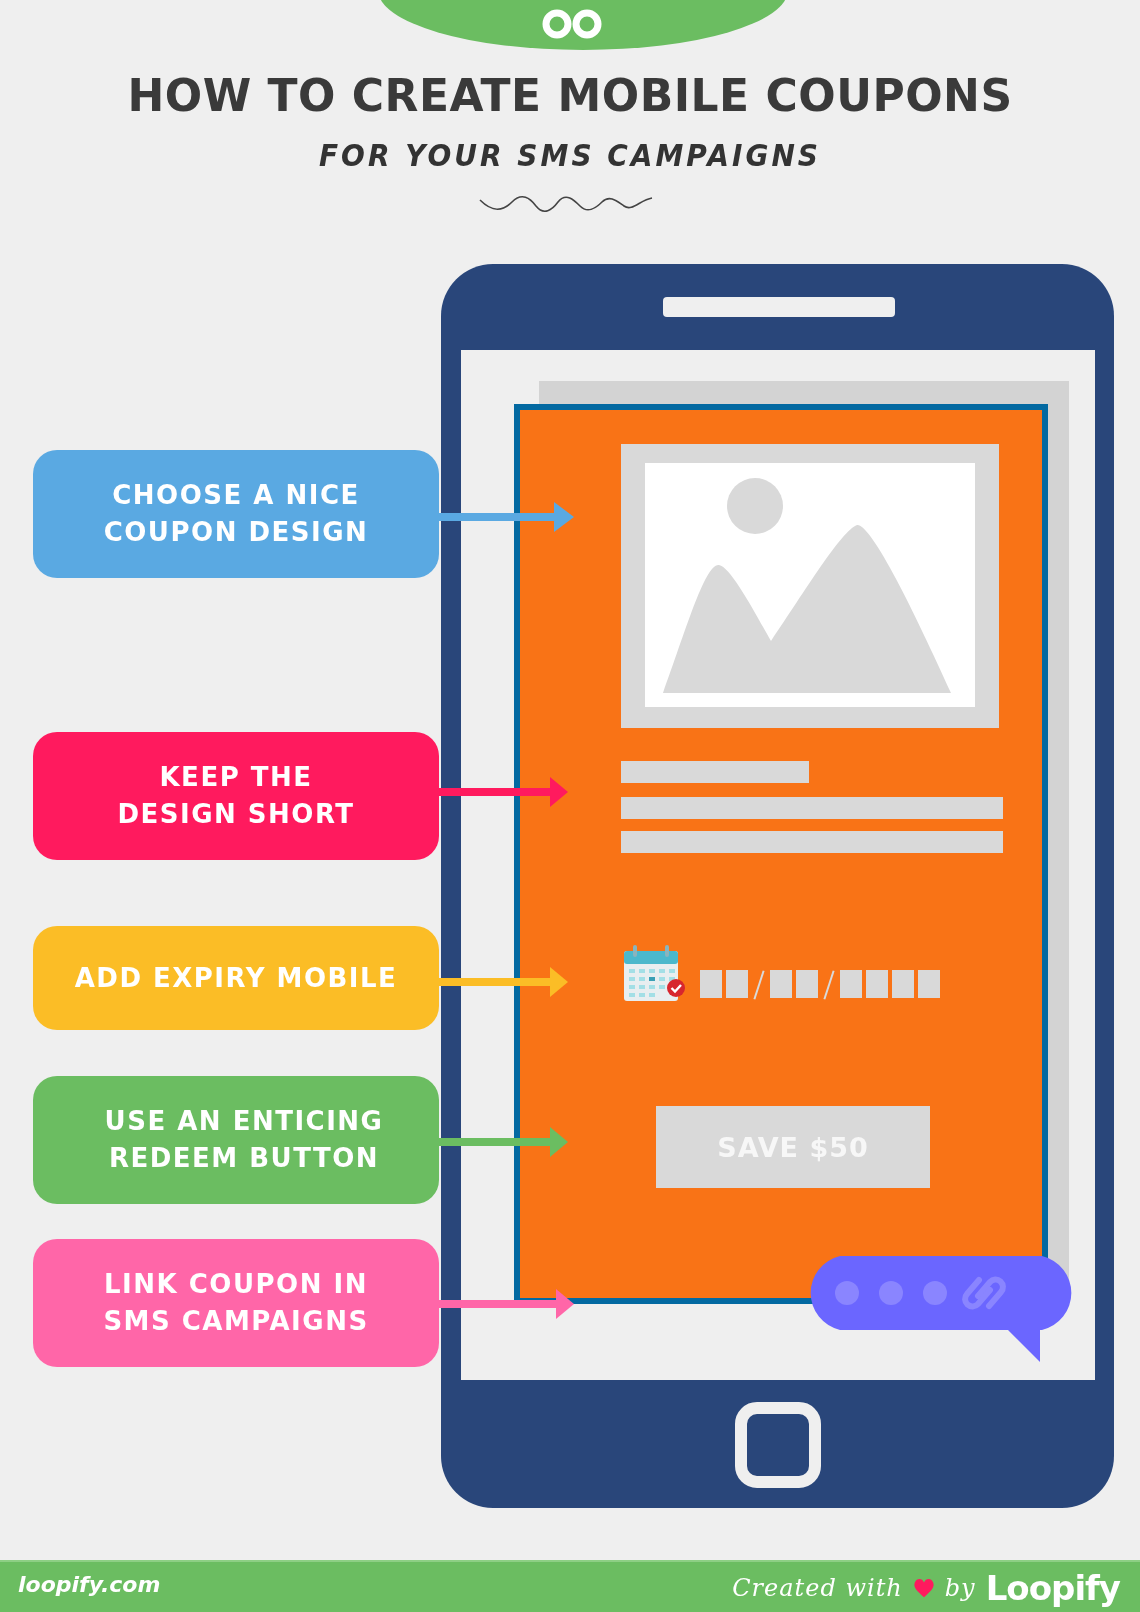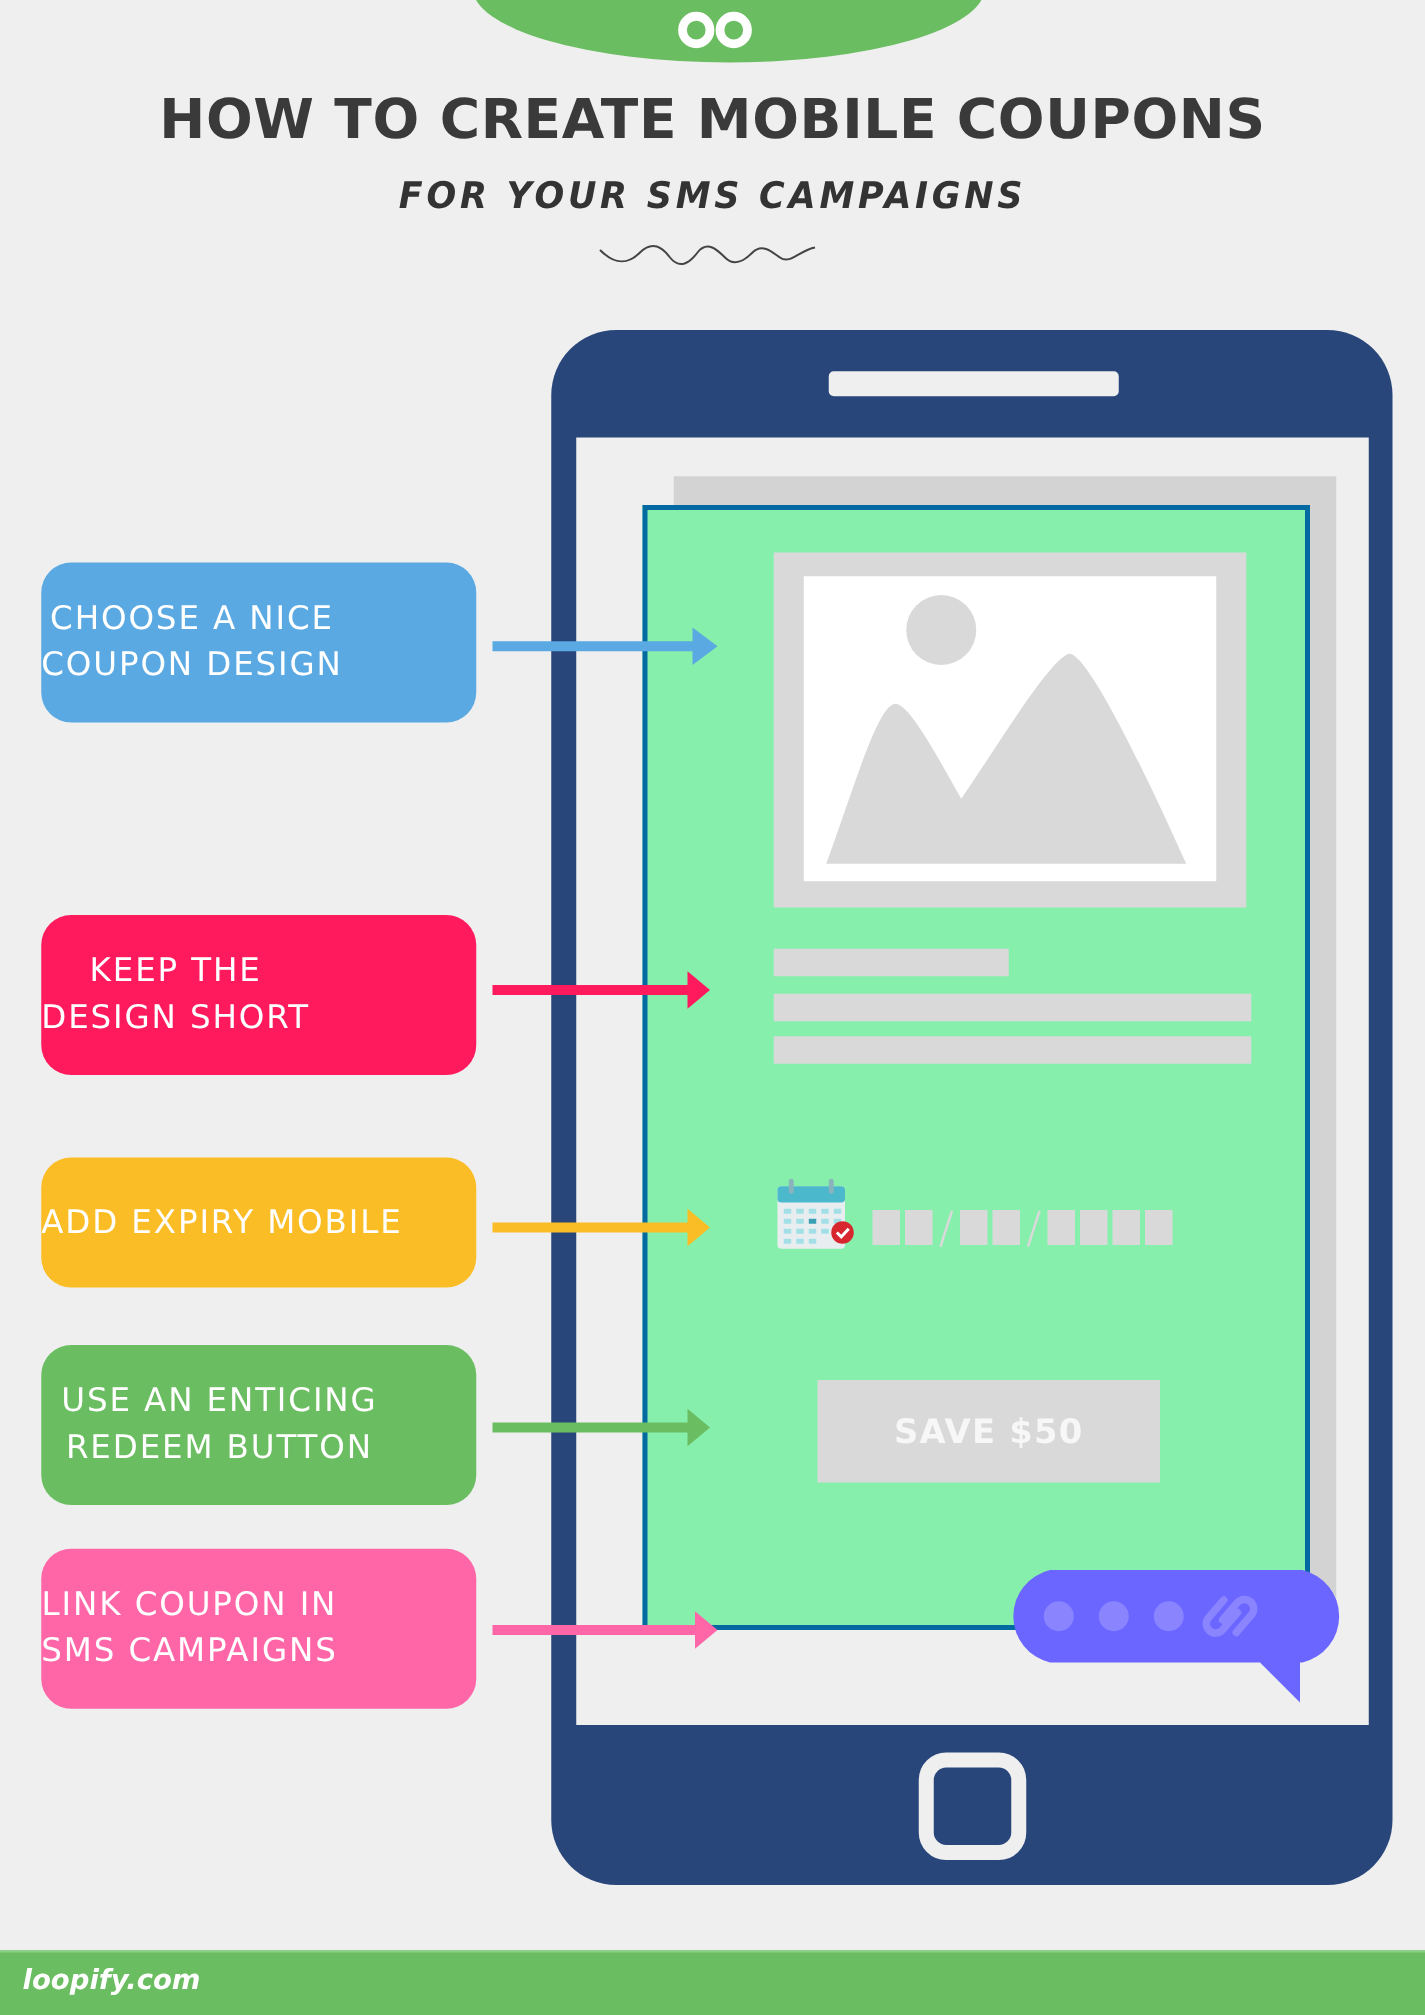--- a/index.html
+++ b/index.html
@@ -13,39 +13,39 @@
   .subtitle { position: absolute; left: 0; width: 1140px; top: 140px; text-align: center; font-family: "DejaVu Sans", sans-serif; font-weight: bold; font-size: 28px; color: #333; letter-spacing: 3px; font-style: italic; transform: scaleY(1.05); }
   .squiggle { position: absolute; left: 478px; top: 192px; width: 176px; height: 24px; }
 
   
   .phone { position: absolute; left: 441px; top: 264px; width: 673px; height: 1244px; background: #29467a; border-radius: 52px; }
   .speaker { position: absolute; left: 222px; top: 33px; width: 232px; height: 20px; background: #efefef; border-radius: 4px; }
   .screen { position: absolute; left: 20px; top: 86px; width: 634px; height: 1030px; background: #efefef; }
   .home-btn { position: absolute; left: 294px; top: 1138px; width: 86px; height: 86px; border: 12px solid #efefef; border-radius: 22px; }
 
   .card-back { position: absolute; left: 78px; top: 31px; width: 530px; height: 900px; background: #d3d3d3; }
-  .card { position: absolute; left: 53px; top: 54px; width: 534px; height: 900px; background: #86efac; border: 4px solid #0369a1; }
+  .card { position: absolute; left: 53px; top: 54px; width: 534px; height: 900px; background: #f97316; border: 6px solid #0369a1; }
 
   .img-frame { position: absolute; left: 101px; top: 34px; width: 378px; height: 284px; background: #d9d9d9; }
   .img-inner { position: absolute; left: 24px; top: 19px; width: 330px; height: 244px; background: #fff; }
 
   .text-line { position: absolute; background: #d9d9d9; }
 
   .calendar { position: absolute; left: 102px; top: 535px; width: 64px; height: 58px; }
   .date-boxes { position: absolute; left: 180px; top: 560px; display: flex; align-items: center; gap: 4px; }
   .date-box { width: 22px; height: 28px; background: #d9d9d9; }
   .date-slash { width: 14px; height: 28px; position: relative; }
   .date-slash::after { content: ""; position: absolute; left: 6px; top: 0; width: 2px; height: 30px; background: #d9d9d9; transform: rotate(18deg); transform-origin: center; }
 
   .save-btn { position: absolute; left: 136px; top: 696px; width: 274px; height: 82px; background: #d9d9d9; color: #f7f7f7; font-family: "DejaVu Sans", sans-serif; font-weight: bold; font-size: 27px; display: flex; align-items: center; justify-content: center; letter-spacing: 1px; }
 
   .bubble { position: absolute; left: 802px; top: 1256px; width: 278px; height: 110px; }
 
   
-  .callout { position: absolute; left: 33px; width: 348px; border-radius: 24px; color: #fff; font-family: "DejaVu Sans", sans-serif; font-weight: normal; font-size: 26px; line-height: 37px; text-align: center; display: flex; align-items: center; letter-spacing: 1.5px; white-space: pre-line; }
+  .callout { position: absolute; left: 33px; width: 406px; border-radius: 24px; color: #fff; font-family: "DejaVu Sans", sans-serif; font-weight: bold; font-size: 26px; line-height: 37px; text-align: center; display: flex; align-items: center; justify-content: center; letter-spacing: 1.5px; white-space: pre-line; }
   .arrow { position: absolute; height: 8px; }
   .arrow .line { position: absolute; left: 0; top: 0; height: 8px; }
   .arrow .head { position: absolute; top: -11px; width: 0; height: 0; border-top: 15px solid transparent; border-bottom: 15px solid transparent; }
 
   
   .footer { position: absolute; left: 0; top: 1560px; width: 1140px; height: 52px; background: #6bbd61; border-top: 2px solid #8dcf84; }
   .footer-link { position: absolute; left: 18px; top: 10px; color: #fff; font-family: "DejaVu Sans", sans-serif; font-weight: bold; font-style: italic; font-size: 22px; }
   .credit { position: absolute; right: 20px; top: 6px; display: flex; align-items: center; gap: 10px; color: #fff; }
   .credit-text { font-family: "DejaVu Serif", serif; font-style: italic; font-size: 24px; font-weight: normal; letter-spacing: 1px; }
   .credit-brand { font-family: "DejaVu Sans", sans-serif; font-weight: bold; font-size: 34px; letter-spacing: -1px; }
@@ -178,13 +178,21 @@
   <span>LINK COUPON IN
 SMS CAMPAIGNS</span>
 </div>
 <div class="arrow" style="left:394px; top:1300px; width:184px;">
   <div class="line" style="width:164px; background:#ff66a8;"></div>
   <div class="head" style="left:162px; border-left:18px solid #ff66a8;"></div>
 </div>
 
 <div class="footer">
   <a class="footer-link">loopify.com</a>
+  <div class="credit">
+    <span class="credit-text">Created with</span>
+    <svg width="22" height="22" viewBox="0 0 24 22">
+      <path d="M12 21 C 4 14, 0 10, 2 5 C 4 0, 10 0, 12 5 C 14 0, 20 0, 22 5 C 24 10, 20 14, 12 21 Z" fill="#ff1a5e"></path>
+    </svg>
+    <span class="credit-text">by</span>
+    <span class="credit-brand">Loopify</span>
+  </div>
 </div>
 
 </body></html>

